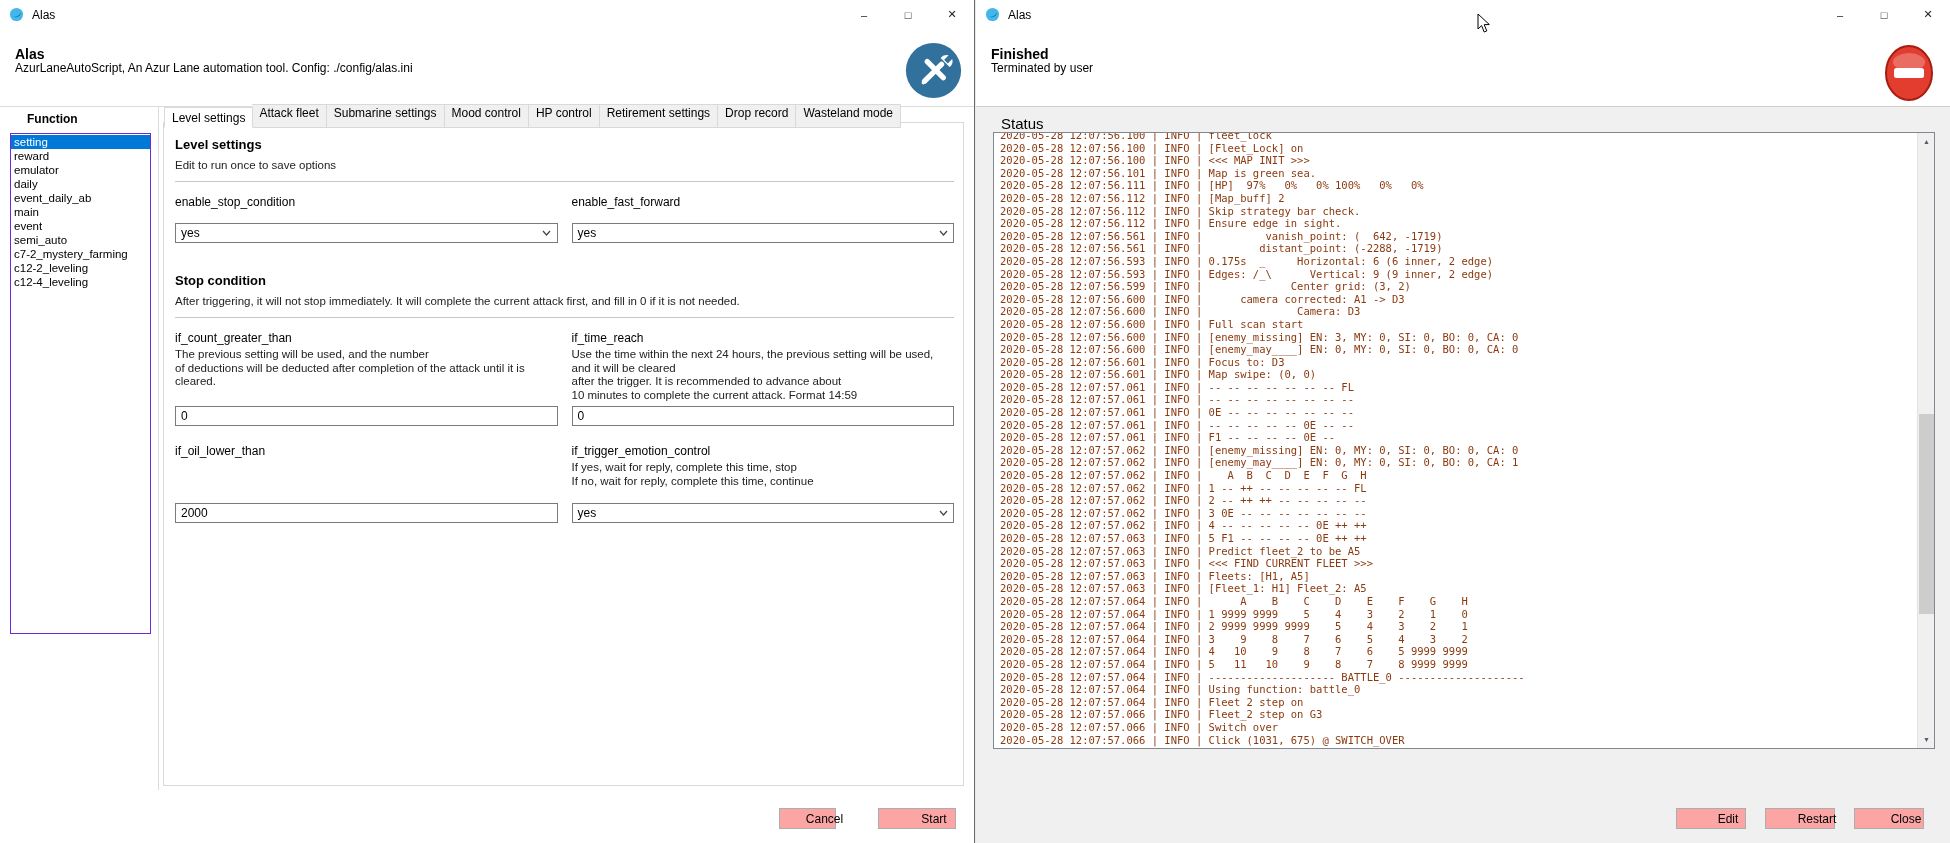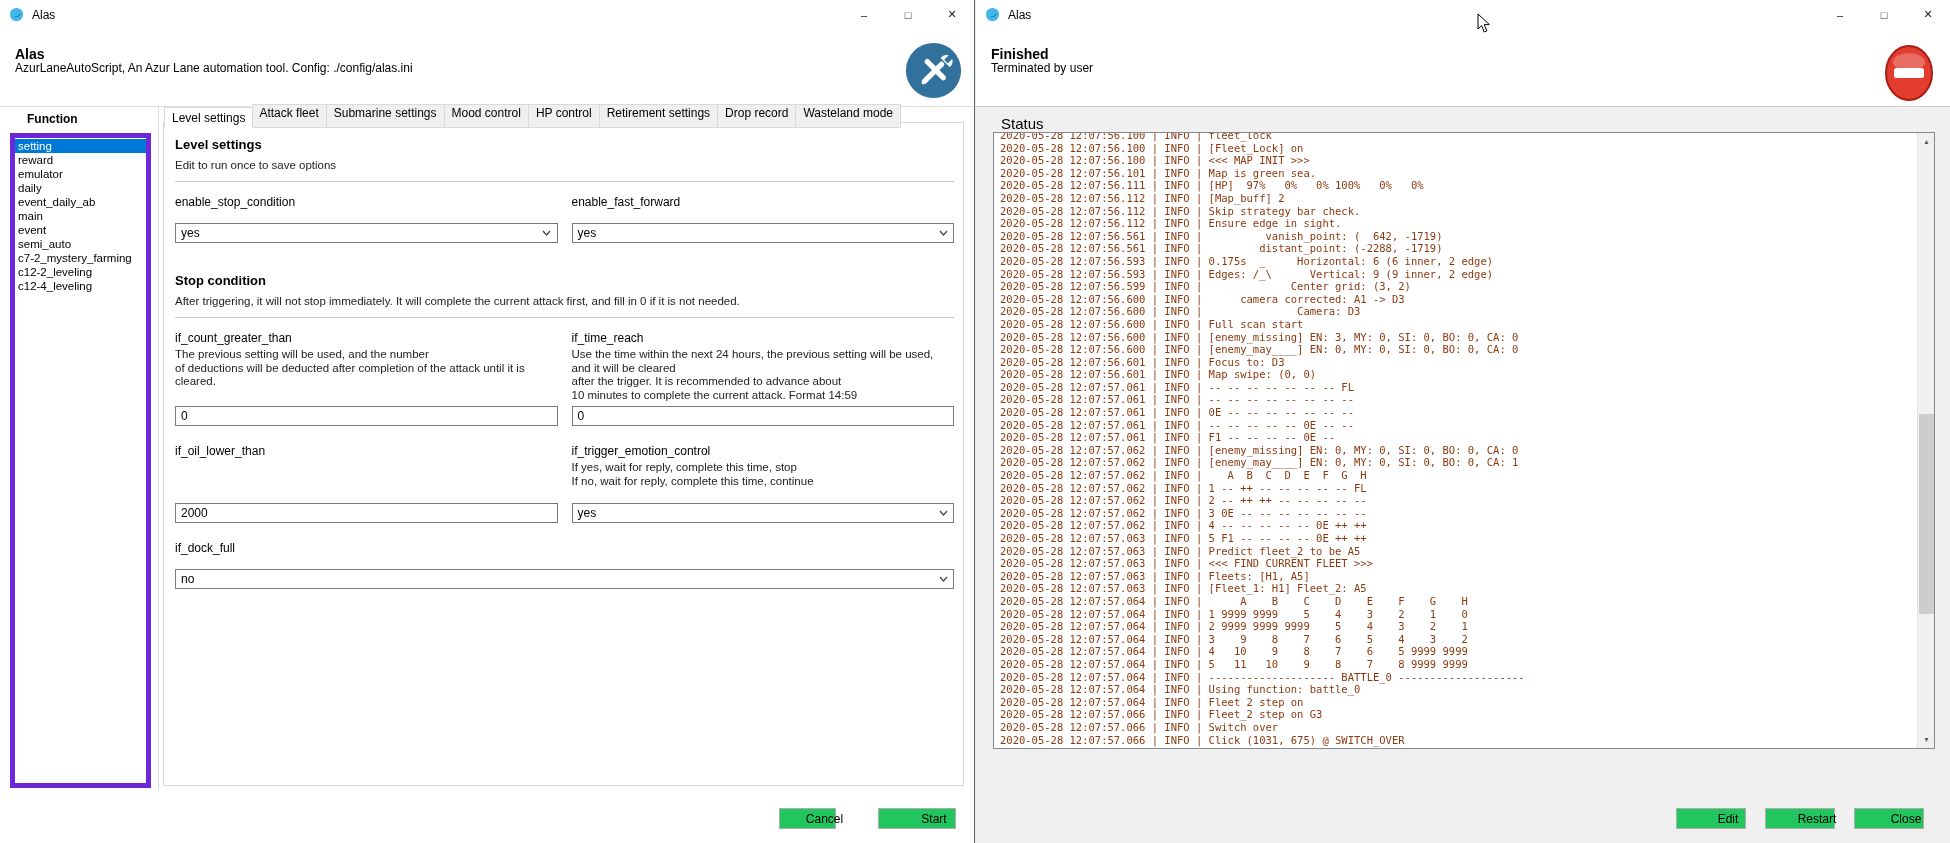--- a/index.html
+++ b/index.html
@@ -32,22 +32,22 @@
   .hdr-title{position:absolute;left:15px;top:17px;font-weight:bold;font-size:14px;}
   .hdr-sub{position:absolute;left:15px;top:32px;font-size:12px;}
   .tool-badge{position:absolute;left:905px;top:13px;width:57px;height:57px;}
   .stop-badge{position:absolute;left:1884px;top:44px;width:50px;height:58px;}
   #win-right .stop-badge{left:908px;top:15px;}
 
   
   .left-body{position:absolute;left:0;top:106px;right:0;bottom:0;border-top:1px solid #dcdcdc;}
   .v-divider{position:absolute;left:158px;top:106px;width:1px;height:684px;background:#dcdcdc;}
   .func-label{position:absolute;left:14px;top:112px;font-weight:bold;font-size:12px;padding-left:13px;}
-  .listbox{position:absolute;left:10px;top:133px;width:141px;height:655px;
-    border:5px solid #6d28d9;background:#fff;overflow:hidden;padding-top:1px;}
+  .listbox{position:absolute;left:10px;top:133px;width:141px;height:501px;
+    border:1px solid #6d28d9;background:#fff;overflow:hidden;padding-top:1px;}
   .list-item{height:14px;line-height:14px;padding:0 3px;font-size:11.5px;white-space:nowrap;}
   .list-item.selected{background:var(--sel-blue);color:#fff;}
 
   
   .tabbar{position:absolute;left:164px;top:104px;display:flex;align-items:flex-end;z-index:3;}
   .tab{height:24px;line-height:17px;padding:0 7px;font-size:12px;background:#f0f0f0;
     border:1px solid #d9d9d9;border-left:none;white-space:nowrap;}
   .tab:first-child{border-left:1px solid #d9d9d9;}
   .tab.active{background:#fff;height:21px;line-height:20px;border-bottom:1px solid #fff;
     border-left:1px solid #d9d9d9;margin-right:-1px;position:relative;z-index:4;}
@@ -65,21 +65,21 @@
   .spacer40{height:40px;margin-top:3px;}
   .tb,.sel{margin-top:14px;height:20px;border:1px solid #7a7a7a;background:#fff;
     display:flex;align-items:center;padding:0 5px;font-size:12px;width:100%;}
   .tb.tight,.sel.tight{margin-top:2px;}
   .sel{justify-content:space-between;}
   .chev{width:10px;height:10px;display:flex;align-items:center;justify-content:center;color:#444;}
   .row-gap{margin-top:18px;}
   .full-field{margin-top:18px;}
 
   
-  .btn{background:#22c55e;border:1px solid #adadad;height:21px;font-size:12px;
+  .btn{background:#fca5a5;border:1px solid #adadad;height:21px;font-size:12px;
     display:inline-flex;align-items:center;justify-content:center;
     font-family:"Liberation Sans",sans-serif;padding-left:40px;}
   .left-footer{position:absolute;top:808px;left:779px;display:flex;gap:42px;}
   .btn-cancel{width:57px;}
   .btn-start{width:78px;}
   .right-footer{position:absolute;top:808px;right:26px;display:flex;gap:19px;}
   .right-footer .btn{width:70px;}
 
   
   .status-panel{position:absolute;left:0;top:106px;right:0;bottom:0;background:#f0f0f0;
@@ -232,31 +232,20 @@
             <span>yes</span>
             <span class="chev">
               <svg width="9" height="6" viewBox="0 0 9 6">
                   <polyline points="1,1 4.5,5 8,1" fill="none" stroke="#444" stroke-width="1.2"></polyline>
                 </svg>
             </span>
           </div>
         </div>
       </div>
 
-      <div class="full-field">
-        <div class="f-label">if_dock_full</div>
-        <div class="sel">
-          <span>no</span>
-          <span class="chev">
-            <svg width="9" height="6" viewBox="0 0 9 6">
-                <polyline points="1,1 4.5,5 8,1" fill="none" stroke="#444" stroke-width="1.2"></polyline>
-              </svg>
-          </span>
-        </div>
-      </div>
     </div>
   </div>
 
   <div class="left-footer">
     <button class="btn btn-cancel">Cancel</button>
     <button class="btn btn-start">Start</button>
   </div>
 </div>
 
 <div class="window" id="win-right">

